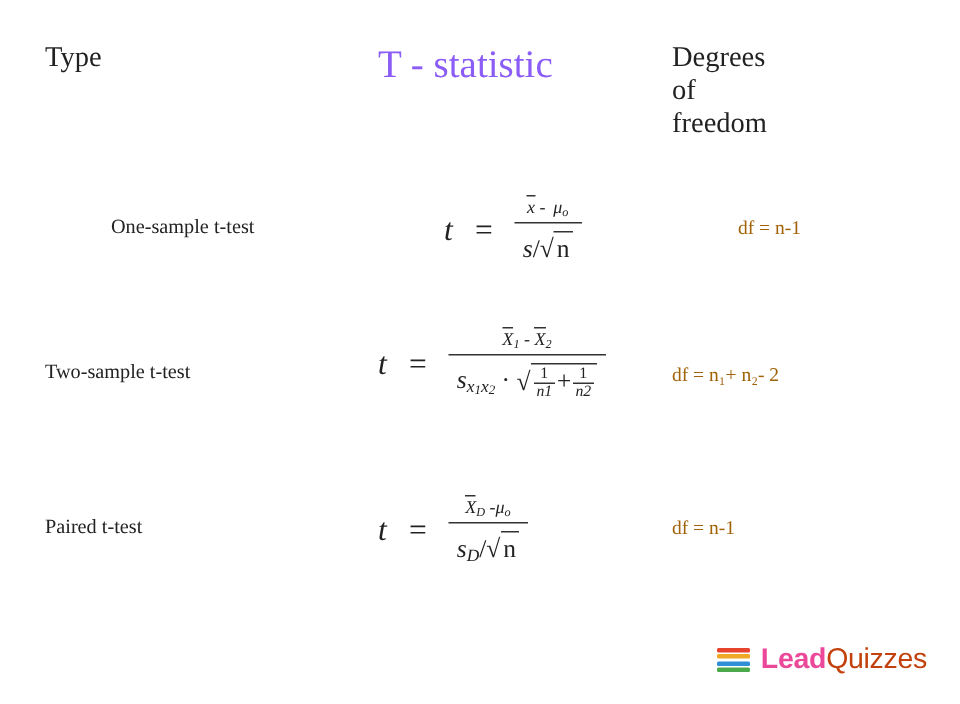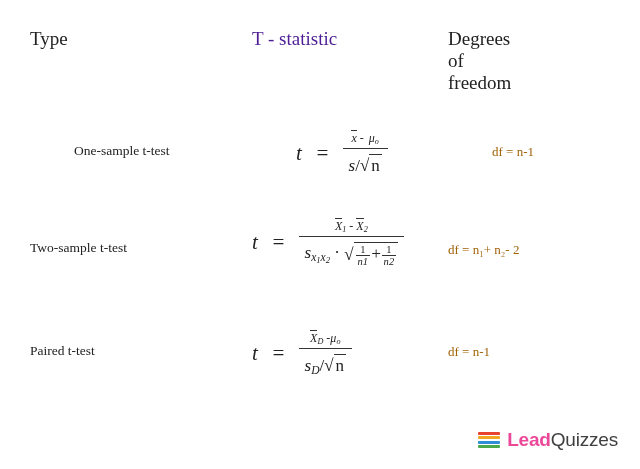--- a/index.html
+++ b/index.html
@@ -34,22 +34,22 @@
     position: absolute;
     left: 30px;
     top: 0;
     font-size: 19px;
     color: #222;
   }
   .header .h-stat {
     position: absolute;
     left: 252px;
     top: 0;
-    font-size: 19px;
-    color: #4c1d95;
+    font-size: 26px;
+    color: #8b5cf6;
   }
   .header .h-df {
     position: absolute;
     left: 448px;
     top: 0;
     font-size: 19px;
     color: #222;
   }
 
   
@@ -185,21 +185,21 @@
     display: block;
     height: 3px;
     border-radius: 1px;
   }
   .logo-text {
     font-family: "Liberation Sans", sans-serif;
     font-size: 19px;
     letter-spacing: -0.2px;
   }
   .logo-text .b { font-weight: bold; color: #ec4899; }
-  .logo-text .n { font-weight: normal; color: #404040; margin-top: 44px; }
+  .logo-text .n { font-weight: normal; color: #c2410c; margin-top: 44px; }
 </style>
 </head>
 <body>
 
 <div class="sheet">
 
   <div class="header">
     <span class="h-type">Type</span>
     <span class="h-stat">T - statistic</span>
     <span class="h-df">Degrees of freedom</span>

